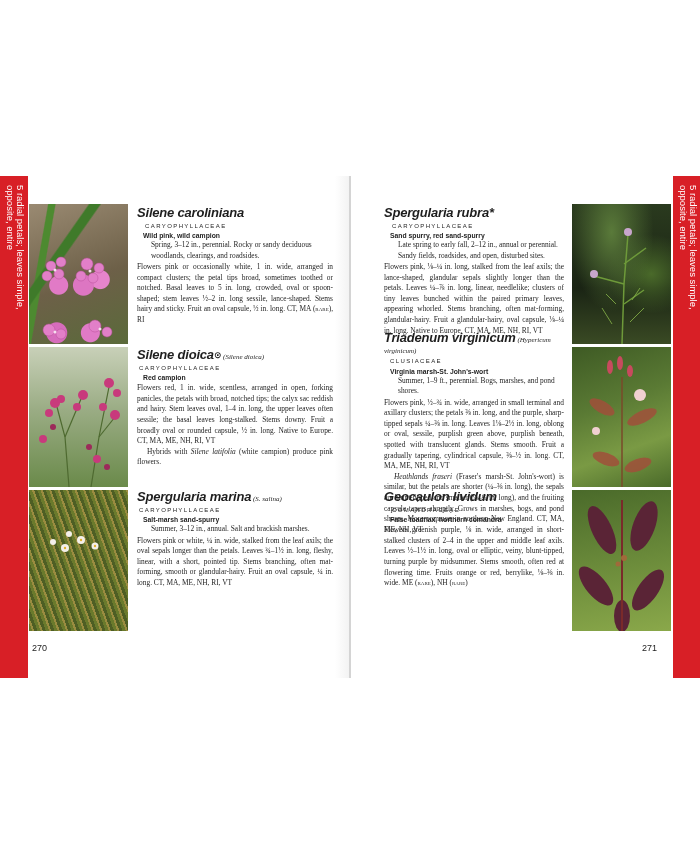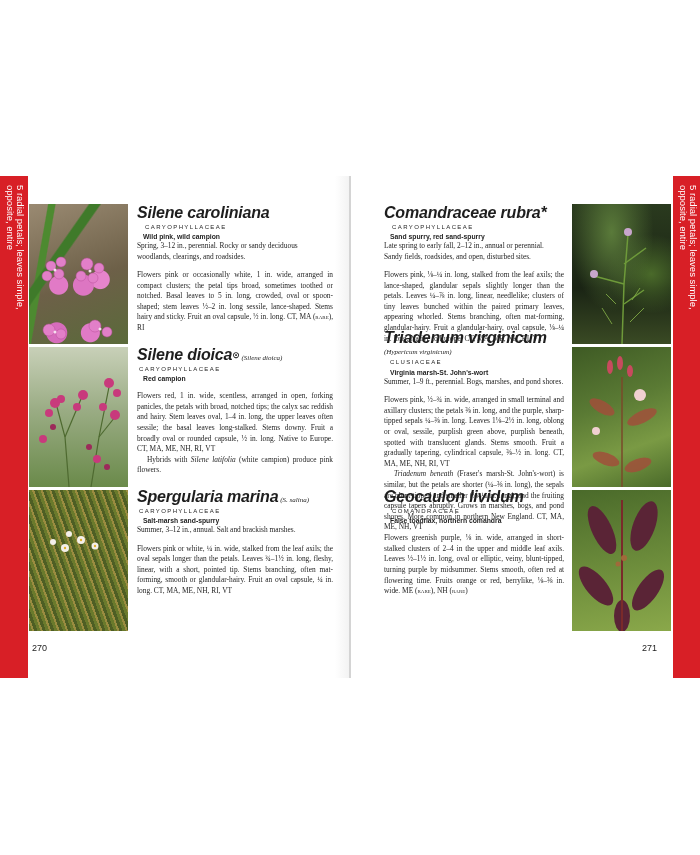--- a/index.html
+++ b/index.html
@@ -13,29 +13,29 @@
               font-family: "Liberation Sans", "DejaVu Sans", sans-serif; color: #fff;
               font-size: 9.5px; line-height: 10px; }
   .tab-text .rot { position: absolute; transform-origin: 0 0; transform: rotate(90deg);
                    left: 25px; top: 9px; width: 140px; white-space: nowrap; }
   .gutter { position: absolute; left: 349px; top: 0; width: 2px; height: 502px; background: #d4d4d4; }
   .gutter-shade { position: absolute; left: 335px; top: 0; width: 14px; height: 502px;
                   background: linear-gradient(to right, #ffffff, #f3f3f3); }
   .photo { position: absolute; overflow: hidden; }
   .entry { position: absolute; font-size: 7.4px; line-height: 10.6px; }
   .sci { font-family: "Liberation Sans", "DejaVu Sans", sans-serif; font-weight: bold;
-         font-style: italic; font-size: 16px; line-height: 14px; letter-spacing: -0.2px; }
+         font-style: italic; font-size: 13px; line-height: 14px; letter-spacing: -0.2px; }
   .syn { font-style: italic; font-size: 7px; }
   .fam { font-family: "Liberation Sans", "DejaVu Sans", sans-serif; font-size: 6px;
          letter-spacing: 1.4px; text-transform: uppercase; margin-left: 8px; }
   .fam.block { display: block; margin-left: 6px; }
   .common { font-family: "Liberation Sans", "DejaVu Sans", sans-serif; font-weight: bold;
             font-size: 6.8px; line-height: 9px; margin-left: 6px; }
-  .habit { margin-left: 0; font-size: 7.4px; line-height: 10.4px; }
-  .desc { margin-top: 8px; text-align: justify; }
+  .habit { margin-left: 14px; font-size: 7.4px; line-height: 10.4px; }
+  .desc { margin-top: 1px; text-align: justify; }
   .desc p { margin: 0; }
   .desc p.indent { text-indent: 10px; }
   .sc { font-variant: small-caps; font-size: 7.4px; }
   .it { font-style: italic; }
   .pagenum { position: absolute; top: 467px; font-family: "Liberation Sans", "DejaVu Sans", sans-serif;
              font-size: 9px; color: #222; text-align: center; }
 </style>
 </head>
 <body>
 
@@ -187,21 +187,21 @@
       </div>
     </div>
 
     <div class="pagenum" style="left:32px;">270</div>
   </div>
 
   <div>
 
     <div class="entry" style="left:384px; top:30px; width:180px;">
       <div>
-        <span class="sci">Comandraceae rubra</span><span class="sci">*</span>
+        <span class="sci">Spergularia rubra</span><span class="sci">*</span>
         <span class="fam">Caryophyllaceae</span>
       </div>
       <div class="common">Sand spurry, red sand-spurry</div>
       <div class="habit">Late spring to early fall, 2–12 in., annual or perennial. Sandy fields, roadsides, and open, disturbed sites.</div>
       <div class="desc">
         <p><span>Flowers pink, ⅛–¼ in. long, stalked from the leaf axils; the lance-shaped, glandular sepals slightly longer than the petals. Leaves ¼–⅞ in. long, linear, needlelike; clusters of tiny leaves bunched within the paired primary leaves, appearing whorled. Stems branching, often mat-forming, glandular-hairy. Fruit a glandular-hairy, oval capsule, ⅛–¼ in. long. Native to Europe.</span>
            <span class="sc">CT, MA, ME, NH, RI, VT</span></p>
       </div>
     </div>
 
@@ -233,21 +233,21 @@
       <div>
         <span class="sci">Triadenum virginicum</span>
         <span class="syn">(Hypericum virginicum)</span>
       </div>
       <div class="fam block">Clusiaceae</div>
       <div class="common">Virginia marsh-St. John's-wort</div>
       <div class="habit">Summer, 1–9 ft., perennial. Bogs, marshes, and pond shores.</div>
       <div class="desc">
         <p><span>Flowers pink, ½–¾ in. wide, arranged in small terminal and axillary clusters; the petals ⅜ in. long, and the purple, sharp-tipped sepals ¼–⅜ in. long. Leaves 1⅛–2½ in. long, oblong or oval, sessile, purplish green above, purplish beneath, spotted with translucent glands. Stems smooth. Fruit a gradually tapering, cylindrical capsule, ⅜–½ in. long.</span>
            <span class="sc">CT, MA, ME, NH, RI, VT</span></p>
-        <p class="indent"><span class="it">Triadenum beneath</span><span> (Fraser's marsh-St. John's-wort) is similar, but the petals are shorter (¼–⅜ in. long), the sepals are blunt-tipped and smaller (⅛–¼ in. long), and the fruiting capsule tapers abruptly. Grows in marshes, bogs, and pond shores. More common in northern New England.</span>
+        <p class="indent"><span class="it">Heathlands fraseri</span><span> (Fraser's marsh-St. John's-wort) is similar, but the petals are shorter (¼–⅜ in. long), the sepals are blunt-tipped and smaller (⅛–¼ in. long), and the fruiting capsule tapers abruptly. Grows in marshes, bogs, and pond shores. More common in northern New England.</span>
            <span class="sc">CT, MA, ME, NH, VT</span></p>
       </div>
     </div>
 
     <div class="photo" style="left:572px; top:171px; width:99px; height:140px; background:
          linear-gradient(160deg, #3e5a24, #5a7a34 40%, #7a9a44 70%, #4a6a2a);">
       <svg width="99" height="140" viewBox="0 0 99 140">
         <g fill="#a0503a" opacity="0.85">
           <ellipse cx="30" cy="60" rx="14" ry="6" transform="rotate(30 30 60)"></ellipse>
           <ellipse cx="70" cy="70" rx="16" ry="6" transform="rotate(-25 70 70)"></ellipse>

